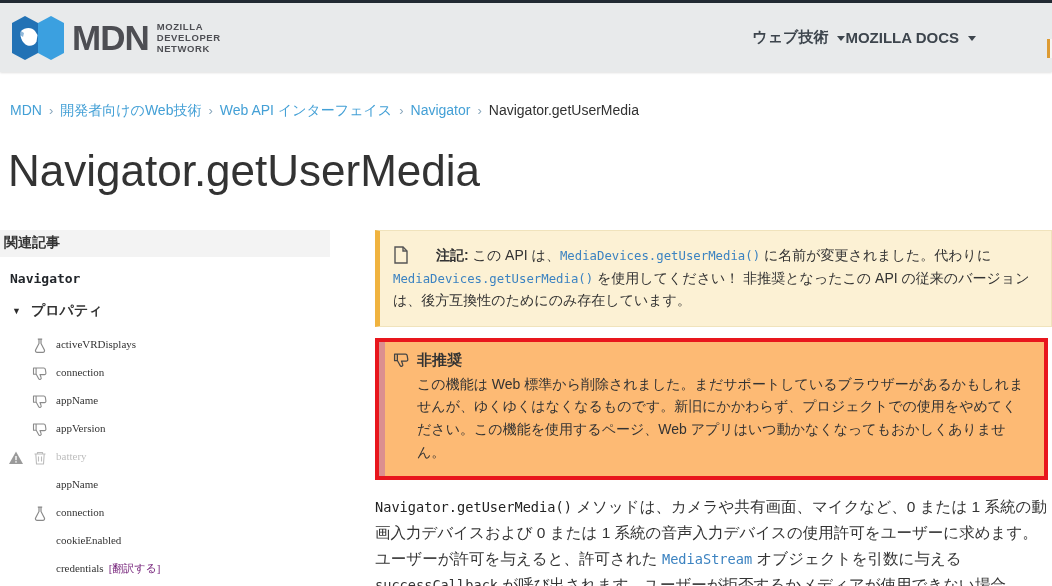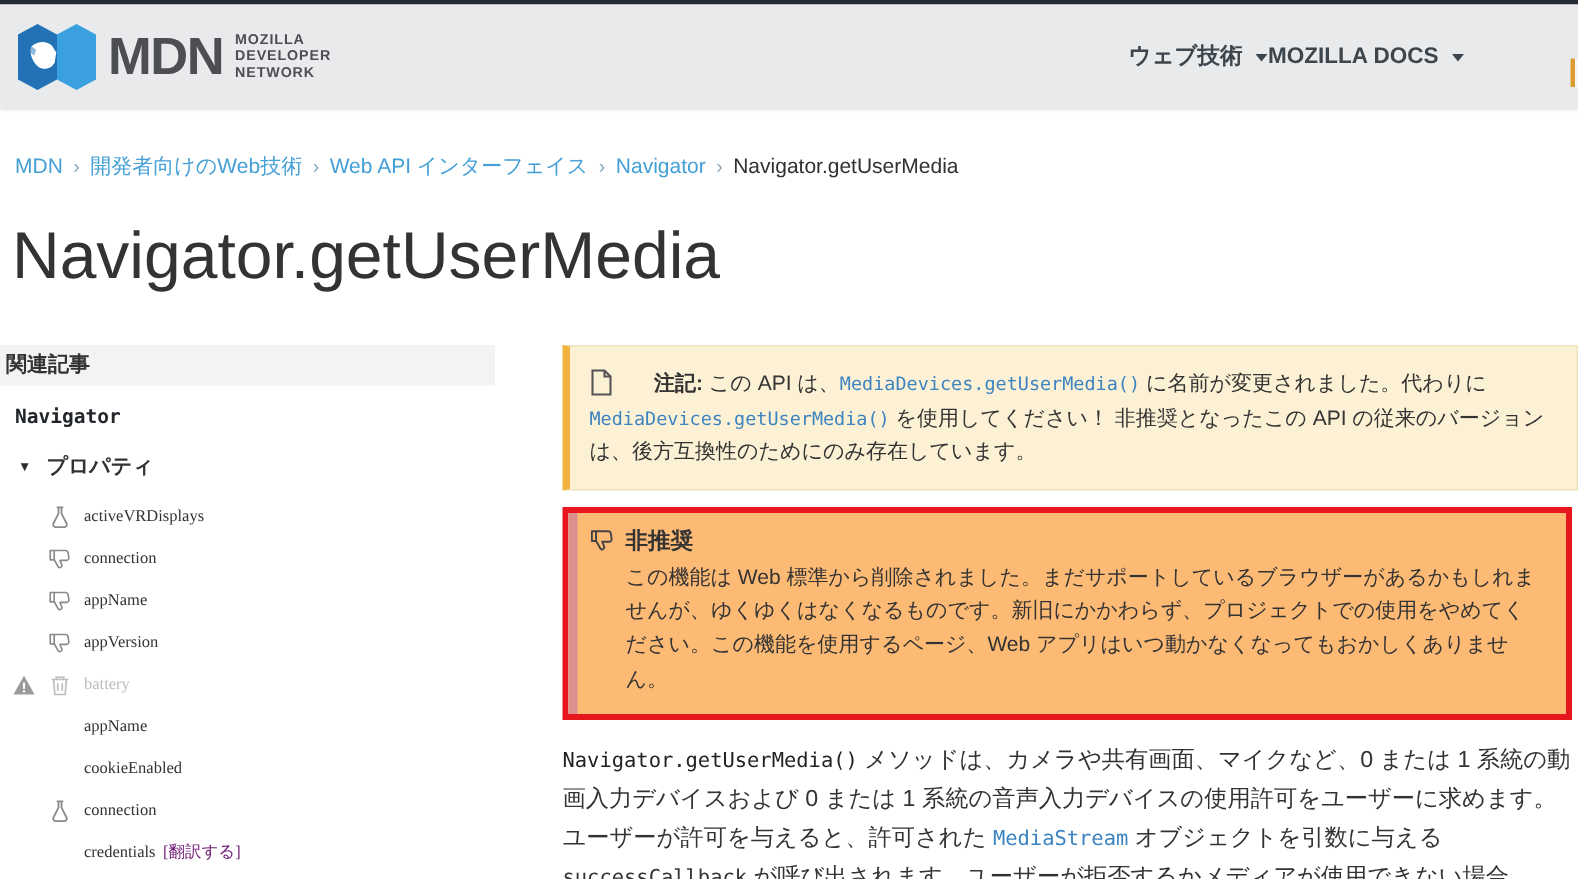--- a/index.html
+++ b/index.html
@@ -133,24 +133,24 @@
               <path d="M1.5 2h2.6v6.2H1.5z M4.1 8l2.6 4.7c.35.65 1.15.9 1.8.55.65-.35.9-1.15.6-1.8L8 8.6h4.4c.95 0 1.65-.85 1.5-1.8l-.55-3.4C13.2 2.5 12.5 2 11.75 2H4.1z" fill="none" stroke="currentColor" stroke-width="1.1" stroke-linejoin="round"></path>
             </svg></span><span>appVersion</span></li>
         <li class="muted"><span class="icn-pre"><svg viewBox="0 0 16 16" width="16" height="16">
               <path d="M8 1.5 15 14H1z" fill="currentColor"></path>
               <rect x="7.3" y="6" width="1.4" height="4.2" fill="#fff"></rect>
               <rect x="7.3" y="11.2" width="1.4" height="1.4" fill="#fff"></rect>
             </svg></span><span class="icn"><svg viewBox="0 0 16 16" width="16" height="16">
               <path d="M2.5 4h11 M5.5 4V2.5h5V4 M3.8 4l.7 10h7l.7-10 M6.5 6.5v5 M9.5 6.5v5" fill="none" stroke="currentColor" stroke-width="1.1"></path>
             </svg></span><span>battery</span></li>
         <li><span>appName</span></li>
-        <li><span>cookieEnabled</span></li>
         <li><span class="icn"><svg viewBox="0 0 16 16" width="16" height="16">
               <path d="M5.8 1.2h4.4 M7 1.2v4.2L3.6 12a1.7 1.7 0 0 0 1.55 2.4h5.7A1.7 1.7 0 0 0 12.4 12L9 5.4V1.2" fill="none" stroke="currentColor" stroke-width="1.2"></path>
             </svg></span><span>connection</span></li>
+        <li><span>cookieEnabled</span></li>
         <li><span>credentials</span><span class="side-suffix">[翻訳する]</span></li>
         <li></li>
       </ul>
   </aside>
 
   <main class="main">
 
     <div class="note-box">
       <svg class="doc-icn" viewBox="0 0 16 18">
         <path d="M2 1h8l4 4v12H2z" fill="none" stroke="currentColor" stroke-width="1.4"></path>

